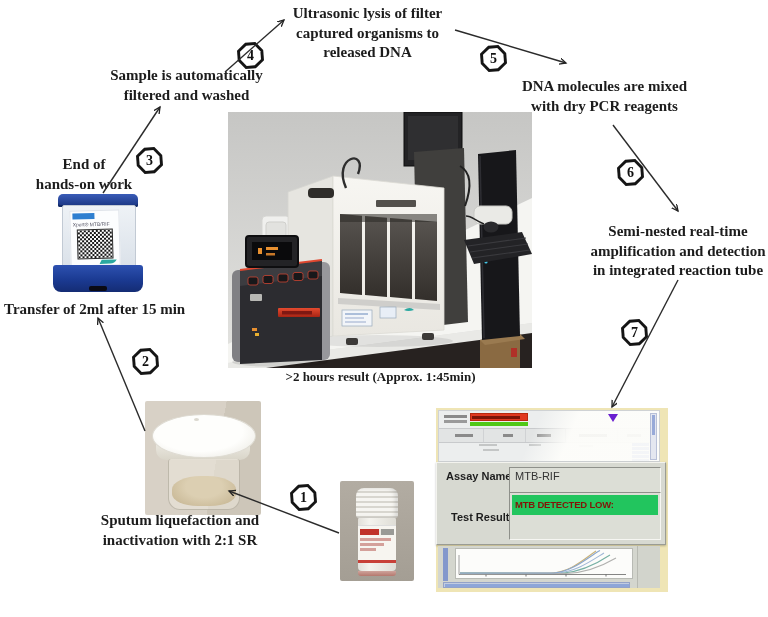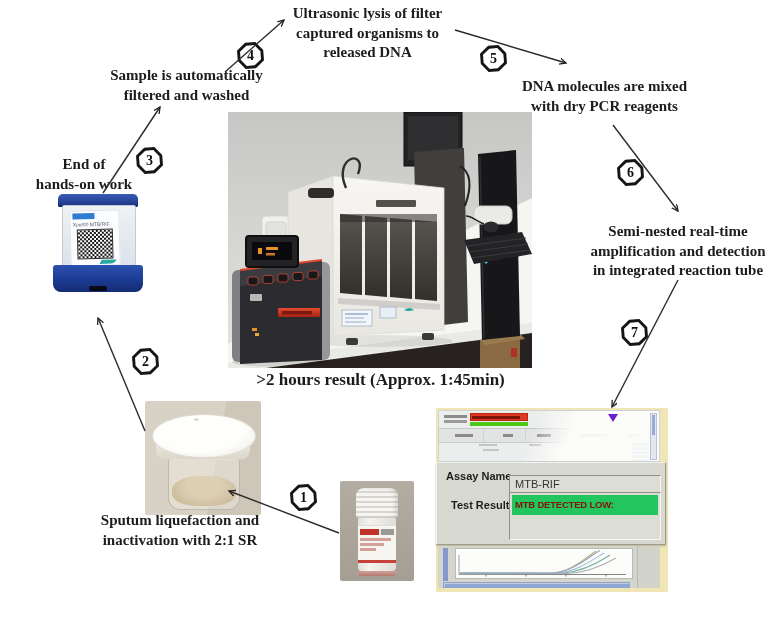--- a/index.html
+++ b/index.html
@@ -133,28 +133,29 @@
 
 <div class="canvas">
 
   <div class="lbl" style="left:270px; top:4px;  width:195px;">Ultrasonic lysis of filter
 captured organisms to
 released  DNA</div>
   <div class="lbl" style="left:104px;  top:66px; width:165px;">Sample is automatically
 filtered and washed</div>
   <div class="lbl" style="left:28px;  top:111px;width:112px;margin-top:44px;">End of
 hands-on work</div>
+  <div class="lbl nowrap" style="left:4px; top:300px; text-align:left;">Transfer of 2ml after 15 min</div>
   <div class="lbl" style="left:75px;  top:511px;width:210px;">Sputum liquefaction and
 inactivation with 2:1 SR</div>
   <div class="lbl" style="left:512px; top:77px; width:185px;">DNA molecules are mixed
 with dry PCR reagents</div>
   <div class="lbl" style="left:588px; top:222px;width:180px;text-align:center;">Semi-nested  real-time
 amplification and detection
 in integrated reaction tube</div>
-  <div class="lbl nowrap" style="left:238px; top:369px; width:285px; font-size:17px;">&gt;2 hours result (Approx. 1:45min)</div>
+  <div class="lbl nowrap" style="left:238px; top:369px; width:285px; font-size:13px;">&gt;2 hours result (Approx. 1:45min)</div>
 
   <div class="step" style="left:290px; top:484px;">
       <span>1</span>
     </div>
   <div class="step" style="left:132px; top:348px;">
       <span>2</span>
     </div>
   <div class="step" style="left:136px; top:147px;">
       <span>3</span>
     </div>
@@ -337,24 +338,24 @@
       <div class="bluebar" style="left:193px; top:48px; width:17px;"></div>
       <div class="res-glare"></div>
       <div class="purple-marker"></div>
       <div class="res-vscroll">
           <i></i>
         </div>
     </div>
 
     <div class="res-popup">
       <span class="plabel" style="left:9px; top:7px;">Assay Name</span>
-      <div class="pfield" style="top:12px; height:28px;">
+      <div class="pfield" style="top:4px; height:28px;">
         <span class="val">MTB-RIF</span>
       </div>
-      <span class="plabel" style="left:14px; top:36px;">Test Result</span>
+      <span class="plabel" style="left:14px; top:48px;">Test Result</span>
       <div class="pfield" style="top:29px; height:48px; padding:2px;">
         <div class="rbox" style="background:#22c55e; color:#821408;">MTB DETECTED LOW:</div>
       </div>
     </div>
 
     <div class="res-bottom">
       <div class="res-vbar"></div>
       <div class="chartbox">
         <svg width="176" height="29" viewBox="0 0 176 29">
           <line x1="3" y1="25.5" x2="170" y2="25.5" stroke="#666" stroke-width="0.8"></line>

